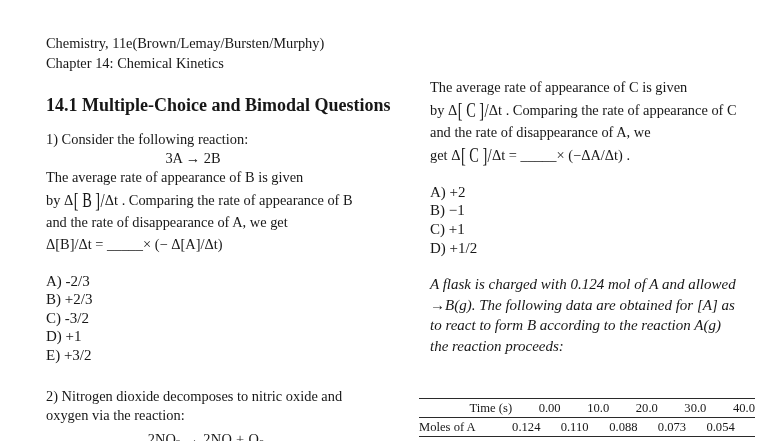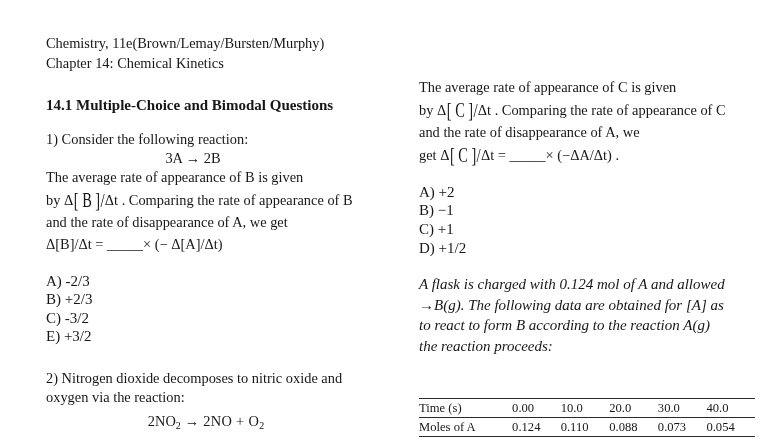--- a/index.html
+++ b/index.html
@@ -24,38 +24,38 @@
   }
 
   .col-left {
     position: absolute;
     left: 46px;
     top: 34px;
     width: 350px;
   }
   .col-right {
     position: absolute;
-    left: 419px;
+    left: 430px;
     top: 78px;
     width: 352px;
   }
 
   .line {
     font-size: 14.4px;
     line-height: 19px;
     white-space: nowrap;
   }
   .hdr-line {
     font-size: 14.4px;
     line-height: 19.5px;
     white-space: nowrap;
   }
 
   .heading {
-    font-size: 15px;
+    font-size: 18px;
     font-weight: bold;
     line-height: 19px;
     white-space: nowrap;
   }
 
   .gap-lg { height: 23px; }
   .gap-md { height: 15px; }
   .gap-xs { height: 5px; }
 
   .centered {
@@ -116,21 +116,21 @@
     left: 419px;
     top: 398px;
     width: 336px;
     border-collapse: collapse;
     font-size: 12.6px;
   }
   .data-table td {
     padding: 1.5px 0 1.5px 0;
     white-space: nowrap;
   }
-  .data-table tr.top td { border-top: 1.15px solid #2a2a2a; }
+  .data-table tr.top td { border-top: 1.15px solid #2a2a2a; text-align: right; }
   .data-table tr.mid td { border-top: 1.15px solid #2a2a2a; }
   .data-table tr.bot td { border-bottom: 1.15px solid #2a2a2a; }
   .lbl-cell { width: 92px; padding-left: 3px; }
   .num-cell { width: 48px; text-align: left; }
 </style>
 </head>
 <body>
 
 <div class="page">
 
@@ -153,20 +153,21 @@
 
     <div class="line">and the rate of disappearance of A, we get</div>
 
     <div class="mathline"><span>Δ[B]/Δt = _____× (− Δ[A]/Δt)</span></div>
 
     <div class="gap-md"></div>
 
     <div class="choice">A) -2/3</div>
     <div class="choice">B) +2/3</div>
     <div class="choice">C) -3/2</div>
+    <div class="choice">D) +1</div>
     <div class="choice">E) +3/2</div>
 
     <div class="gap-lg"></div>
 
     <div class="line">2) Nitrogen dioxide decomposes to nitric oxide and</div>
     <div class="line">oxygen via the reaction:</div>
 
     <div class="gap-xs"></div>
 
     <div class="line centered-2"><span>2NO</span><span class="sub">2</span><span class="arrow"> → 2NO + O</span><span class="sub">2</span></div>

